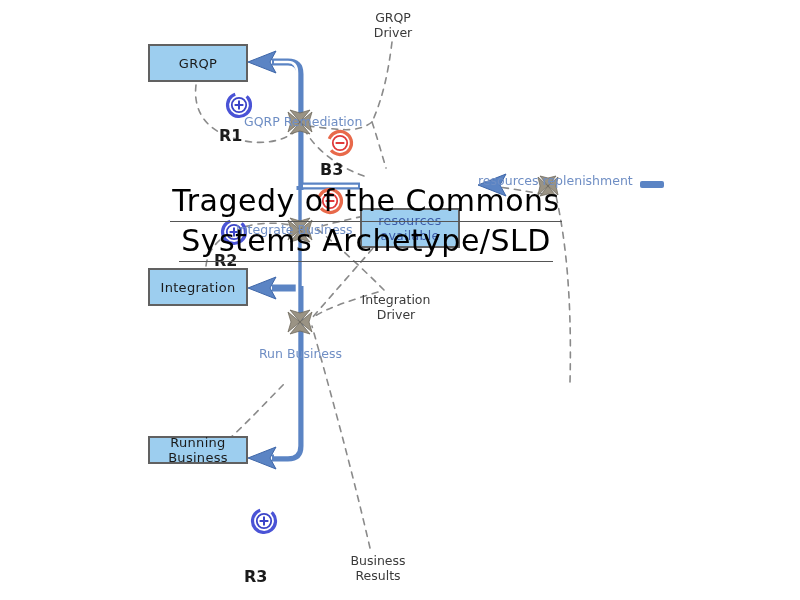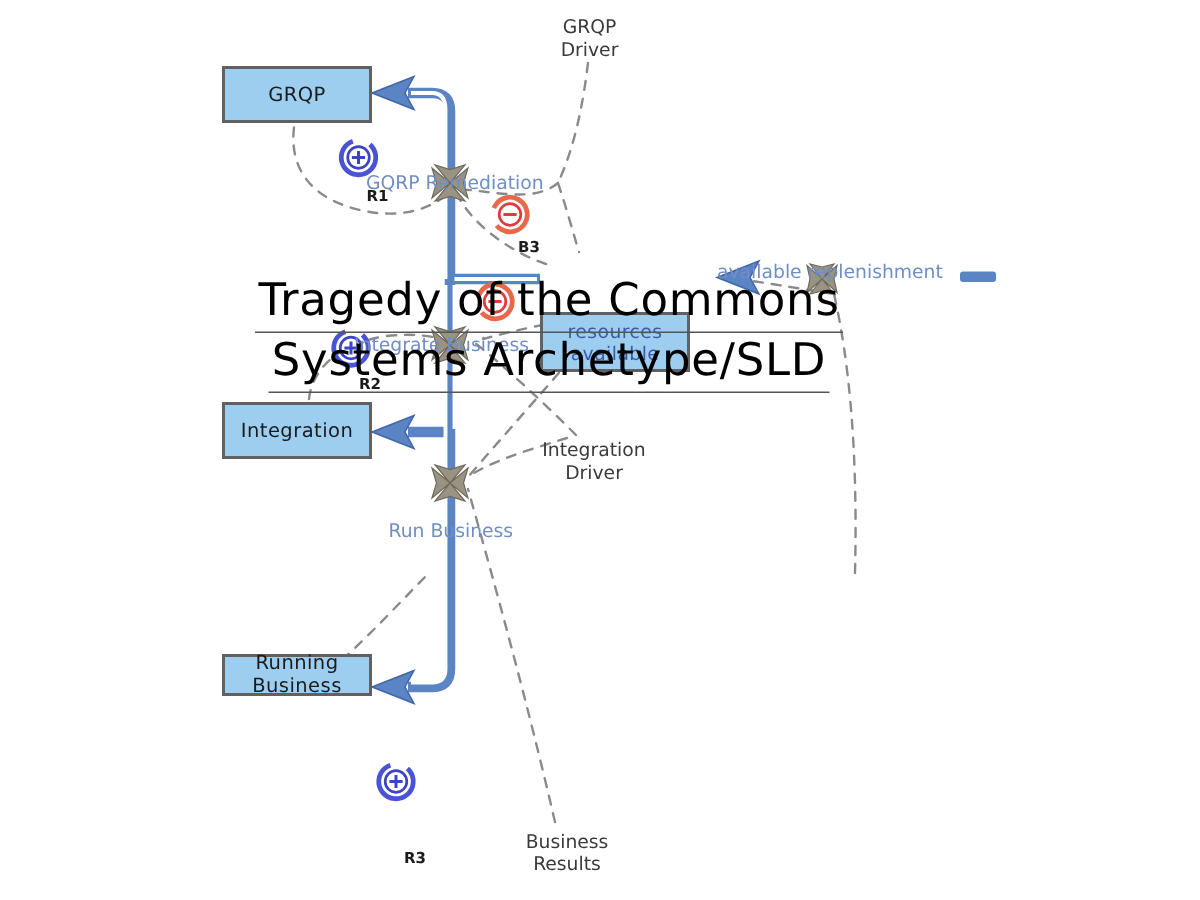--- a/index.html
+++ b/index.html
@@ -43,24 +43,24 @@
     color:#6f8ec4;
     font-size:12.5px;
     line-height:15px;
     text-align:center;
     font-family:"DejaVu Sans", sans-serif;
     white-space:nowrap;
   }
   .looptag{
     position:absolute;
     color:#1b1b1b;
-    font-size:10px;
+    font-size:16px;
     font-weight:bold;
     font-family:"DejaVu Sans", sans-serif;
-    text-align:right;
+    text-align:left;
     width:40px;
   }
 
   
   #title{
     position:absolute;
     left:0;top:182px;width:732px;
     text-align:center;
     pointer-events:none;
   }
@@ -201,21 +201,21 @@
 
   <div class="stock" style="left:148px;top:436px;width:100px;height:28px;white-space:pre-line;">Running
 Business</div>
 
   <div class="flowlabel" style="left:244px;top:114px;">GQRP Remediation</div>
 
   <div class="flowlabel" style="left:236px;top:222px;">Integrate Business</div>
 
   <div class="flowlabel" style="left:259px;top:315px;margin-top:31px;">Run Business</div>
 
-  <div class="flowlabel" style="left:478px;top:173px;">available replenishment</div>
+  <div class="flowlabel" style="left:478px;top:173px;">resources replenishment</div>
 
   <div class="dlabel" style="left:352px;top:10px;width:82px;white-space:pre-line;">GRQP
 Driver</div>
 
   <div class="dlabel" style="left:346px;top:292px;width:100px;white-space:pre-line;">Integration
 Driver</div>
 
   <div class="dlabel" style="left:330px;top:553px;width:96px;white-space:pre-line;">Business
 Results</div>
 

